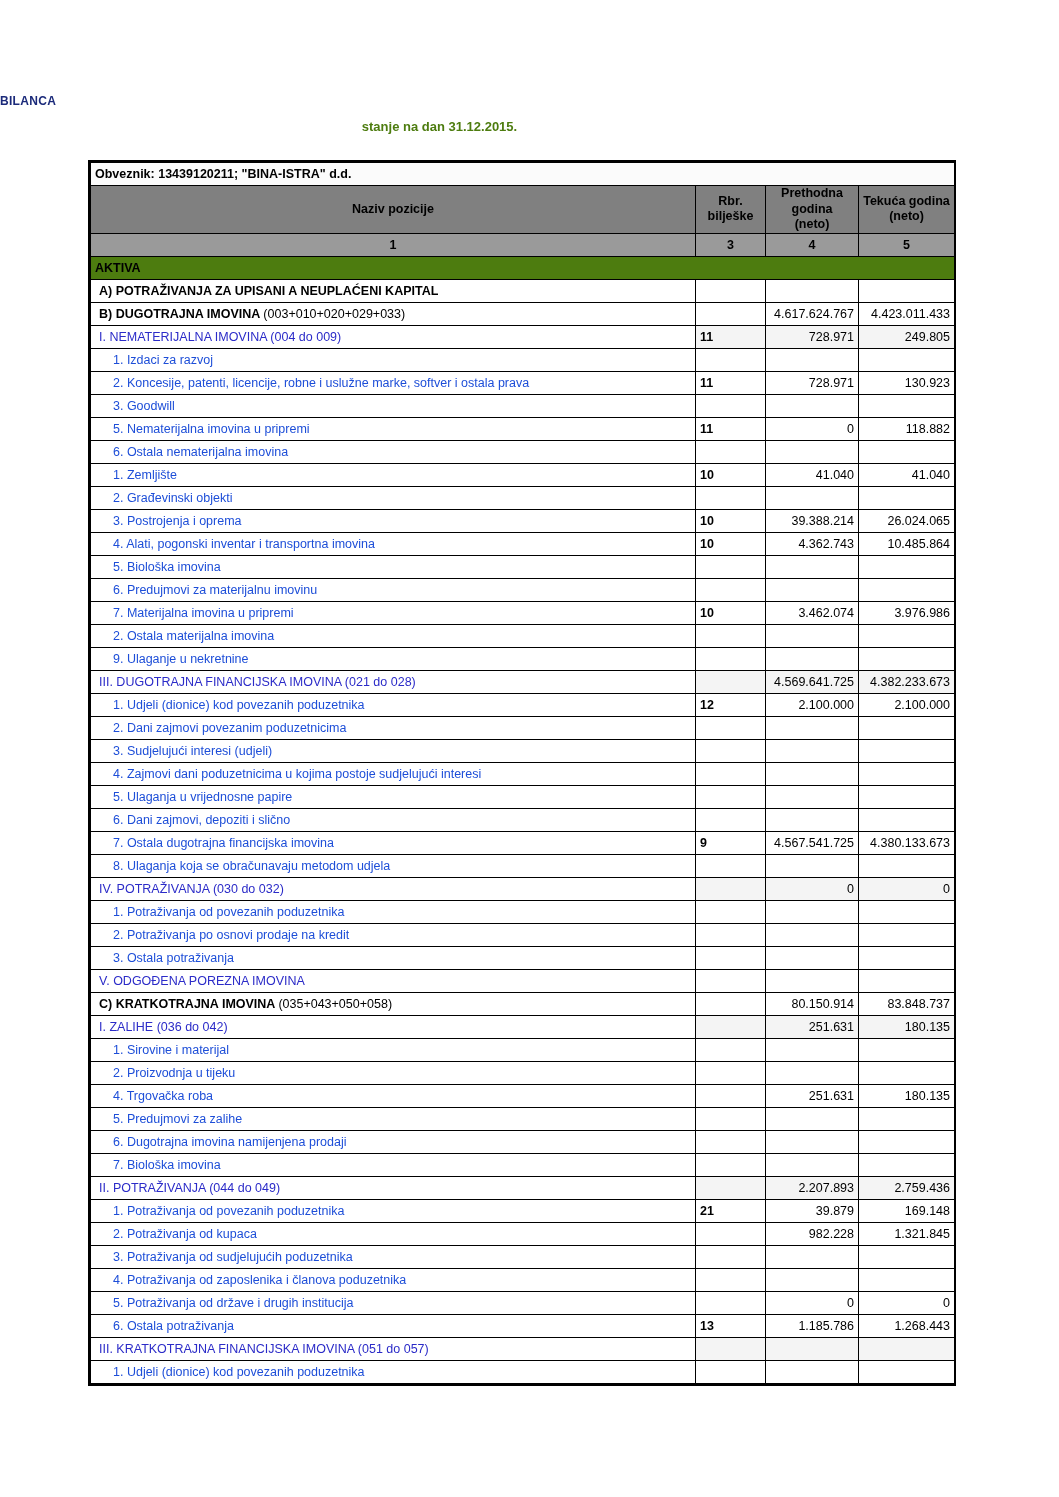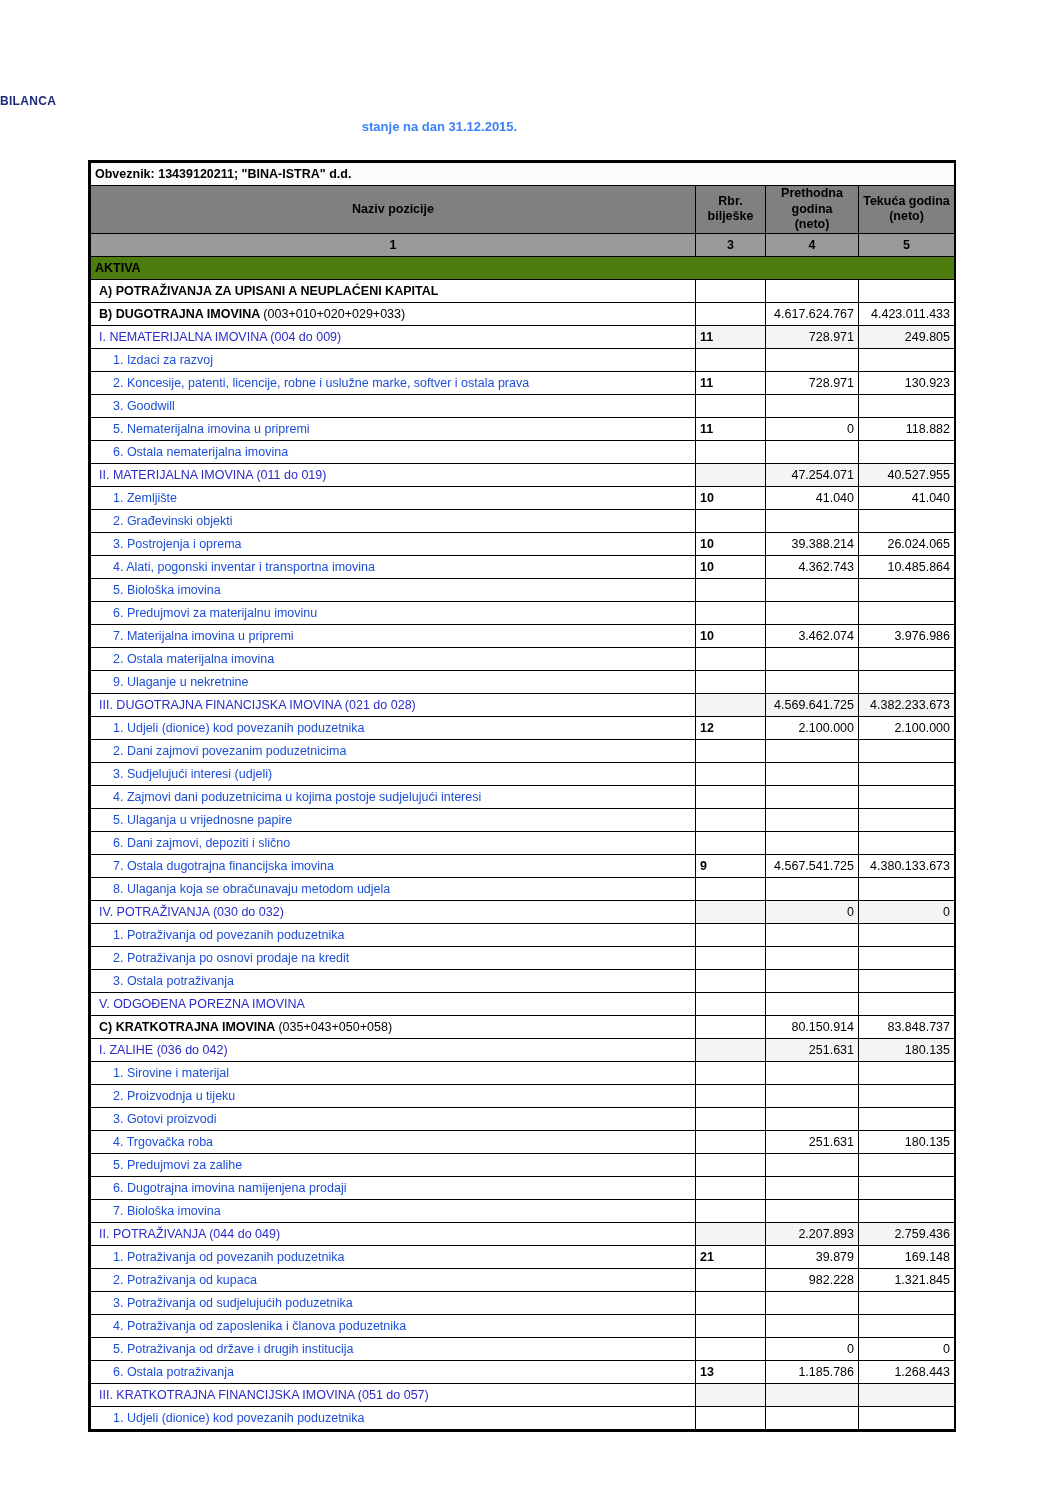--- a/index.html
+++ b/index.html
@@ -34,21 +34,21 @@
     letter-spacing: 0.3px;
   }
   .doc-subtitle {
     position: absolute;
     left: 0;
     top: 119px;
     width: 879px;
     text-align: center;
     font-size: 13px;
     font-weight: bold;
-    color: #3b82f6;
+    color: #4d7c0f;
   }
 
   
   .sheet {
     position: absolute;
     left: 88px;
     top: 160px;
     width: 868px;
     border: 2px solid #000000;
     box-sizing: border-box;
@@ -232,26 +232,20 @@
             <td class="note">11</td>
             <td class="num">0</td>
             <td class="num">118.882</td>
           </tr>
           <tr>
             <td><span class="lvl-item">6. Ostala nematerijalna imovina</span></td>
             <td class="note"></td>
             <td class="num"></td>
             <td class="num"></td>
           </tr>
-          <tr class="sec">
-            <td><span class="lvl-rom">II. MATERIJALNA IMOVINA (011 do 019)</span></td>
-            <td class="note"></td>
-            <td class="num">47.254.071</td>
-            <td class="num">40.527.955</td>
-          </tr>
           <tr>
             <td><span class="lvl-item">1. Zemljište</span></td>
             <td class="note">10</td>
             <td class="num">41.040</td>
             <td class="num">41.040</td>
           </tr>
           <tr>
             <td><span class="lvl-item">2. Građevinski objekti</span></td>
             <td class="note"></td>
             <td class="num"></td>
@@ -401,26 +395,20 @@
             <td class="num"></td>
             <td class="num"></td>
           </tr>
           <tr>
             <td><span class="lvl-item">2. Proizvodnja u tijeku</span></td>
             <td class="note"></td>
             <td class="num"></td>
             <td class="num"></td>
           </tr>
           <tr>
-            <td><span class="lvl-item">3. Gotovi proizvodi</span></td>
-            <td class="note"></td>
-            <td class="num"></td>
-            <td class="num"></td>
-          </tr>
-          <tr>
             <td><span class="lvl-item">4. Trgovačka roba</span></td>
             <td class="note"></td>
             <td class="num">251.631</td>
             <td class="num">180.135</td>
           </tr>
           <tr>
             <td><span class="lvl-item">5. Predujmovi za zalihe</span></td>
             <td class="note"></td>
             <td class="num"></td>
             <td class="num"></td>

